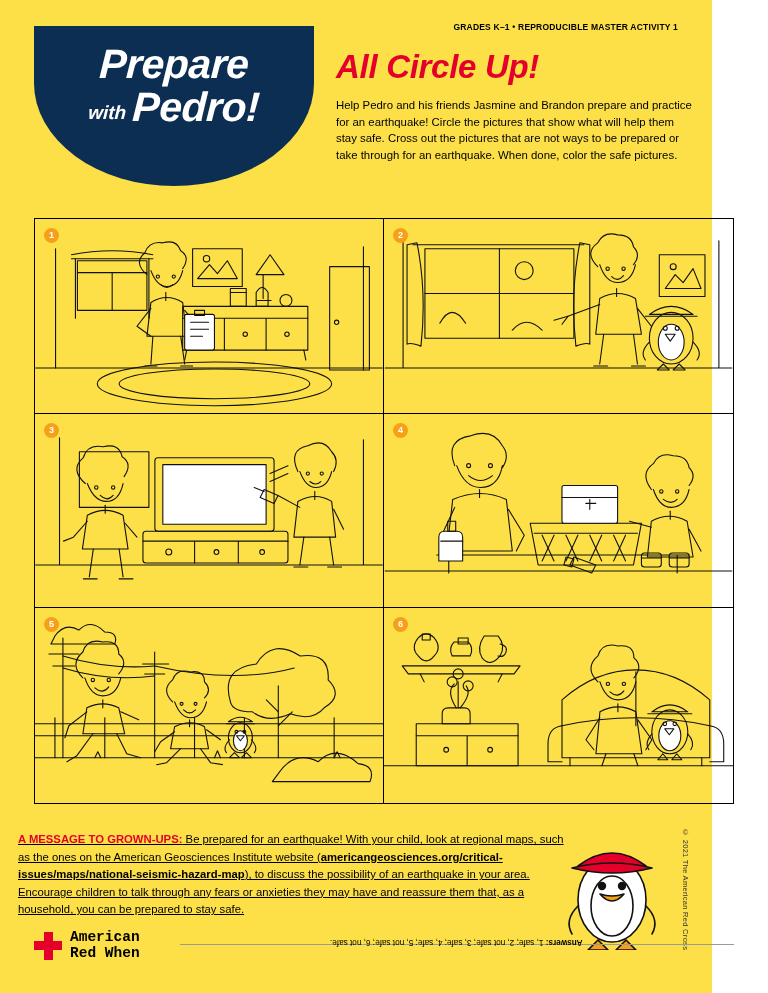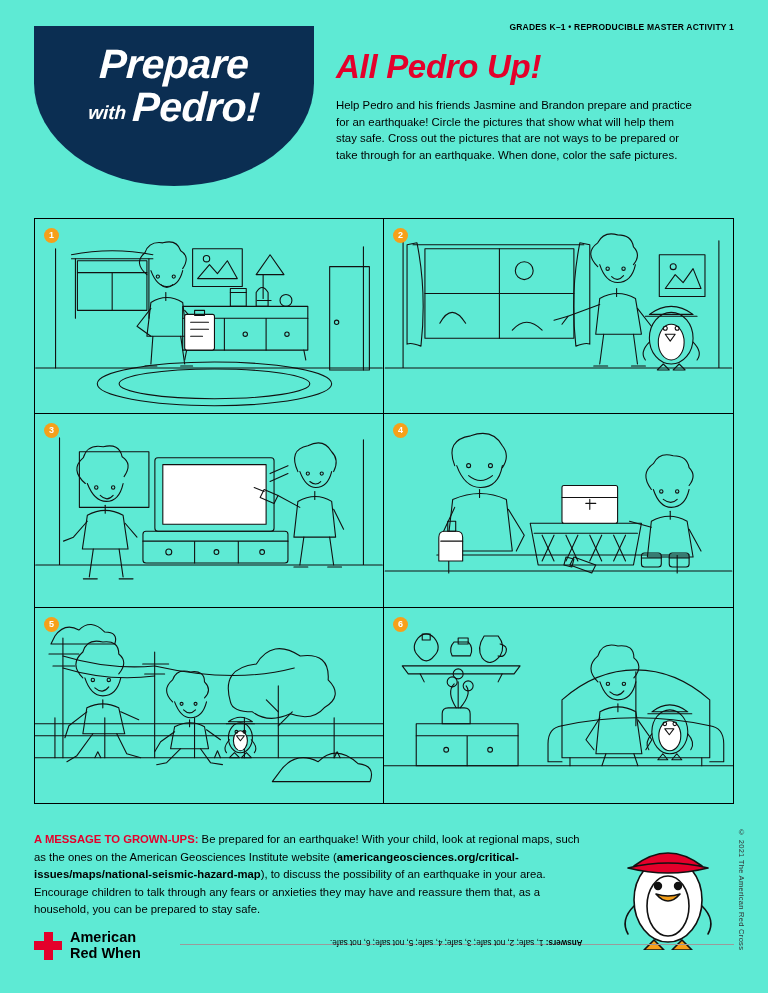--- a/index.html
+++ b/index.html
@@ -5,22 +5,22 @@
   * { box-sizing: border-box; }
   html, body {
     margin: 0; padding: 0;
     width: 768px; height: 993px;
     background: #ffffff;
     font-family: "Liberation Sans", sans-serif;
     overflow: hidden;
   }
   .page {
     position: relative;
-    width: 768px; height: 993px;
-    background: #5eead4;
+    width: 712px; height: 993px;
+    background: #fde047;
   }
 
   
   .header-meta {
     position: absolute;
     top: 22px; right: 34px;
     font-size: 8.5px;
     font-weight: bold;
     letter-spacing: .2px;
     color: #000;
@@ -120,22 +120,23 @@
     line-height: 15px;
     text-align: center;
     z-index: 5;
   }
   .scene { position: absolute; inset: 0; }
   .scene svg { width: 100%; height: 100%; display: block; }
 
   
   .footer {
     position: absolute;
-    left: 34px; top: 820px;
+    left: 18px; top: 820px;
     width: 560px;
+    text-decoration: underline;
   }
   .footer-text {
     font-size: 11.3px;
     line-height: 1.55;
     color: #000;
   }
   .footer-lead {
     color: #e4002b;
     font-weight: bold;
   }
@@ -166,20 +167,21 @@
     position: absolute;
     background: #e4002b;
   }
   .arc-cross::before { left: 9.5px; top: 0; width: 9px; height: 28px; }
   .arc-cross::after  { left: 0; top: 9.5px; width: 28px; height: 9px; }
   .arc-name {
     font-size: 14.5px;
     font-weight: bold;
     line-height: 1.08;
     color: #000;
+    font-family: Liberation Mono, monospace;
   }
   .footer-rule {
     position: absolute;
     left: 180px; top: 944px;
     width: 554px;
     border-top: 1px solid #9a9a9a;
   }
   .answers {
     position: absolute;
     left: 330px; top: 938px;
@@ -207,21 +209,21 @@
 
   <div class="brand-badge">
     <div class="brand-prepare">Prepare</div>
     <div class="brand-line2">
       <span class="brand-with">with</span>
       <span class="brand-pedro">Pedro!</span>
     </div>
   </div>
 
   <div class="title-block">
-    <h1 class="main-title">All Pedro Up!</h1>
+    <h1 class="main-title">All Circle Up!</h1>
     <p class="intro-text">Help Pedro and his friends Jasmine and Brandon prepare and practice for an earthquake! Circle the pictures that show what will help them stay safe. Cross out the pictures that are not ways to be prepared or take through for an earthquake. When done, color the safe pictures.</p>
   </div>
 
   <div class="grid">
 
     <div class="panel">
       <div class="panel-num">1</div>
       <div class="scene">
         <svg viewBox="0 0 349 195" fill="none" stroke="#111" stroke-width="1.1" stroke-linecap="round" stroke-linejoin="round">
 

